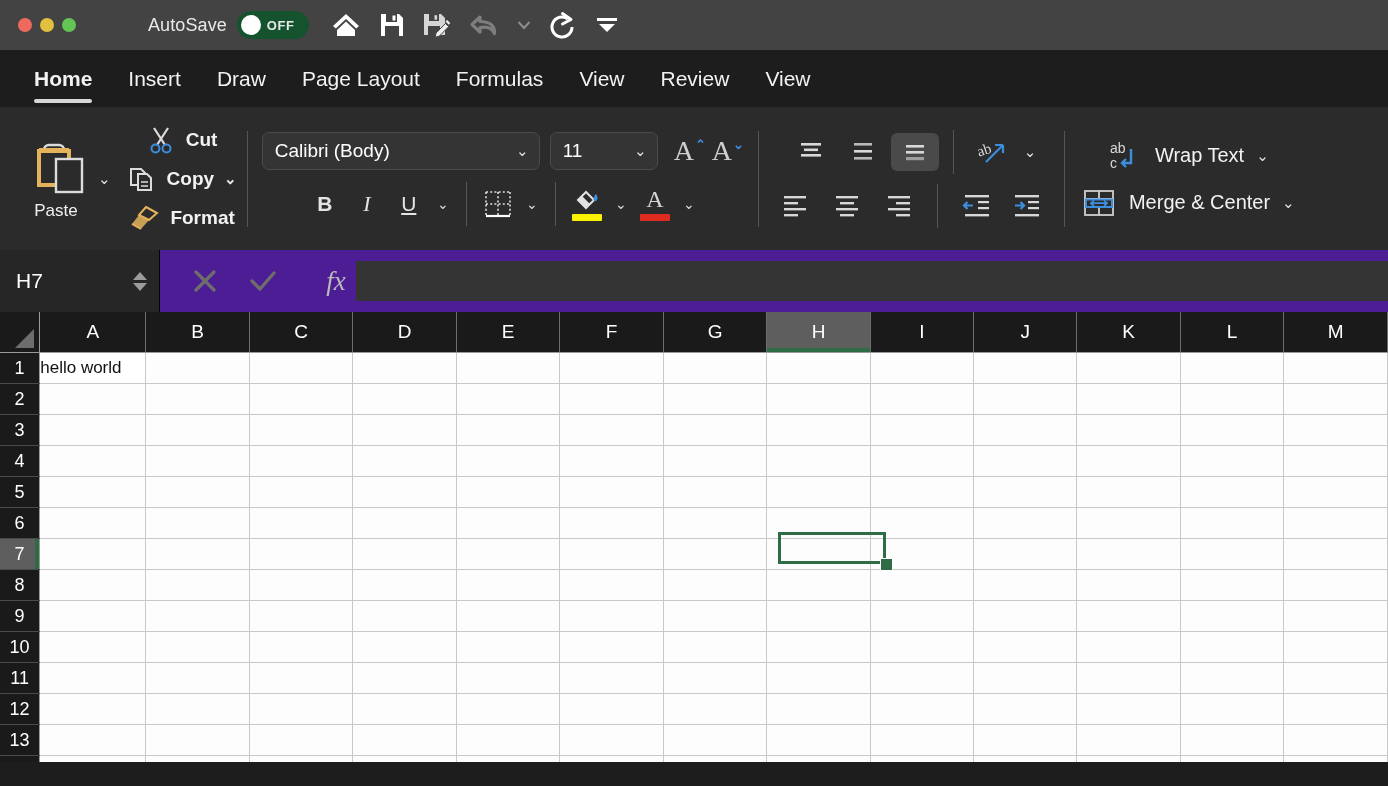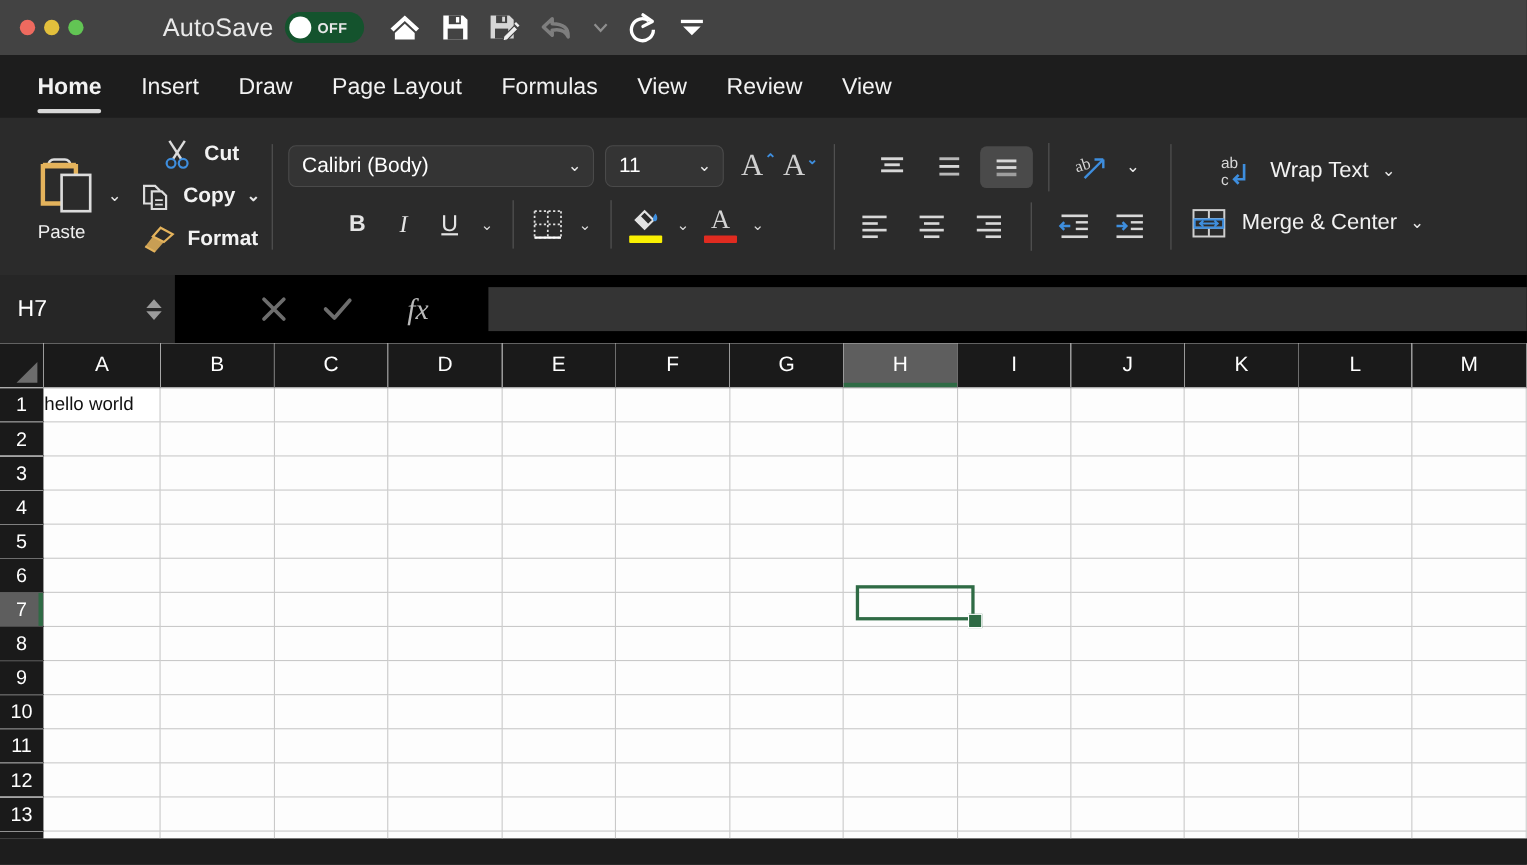--- a/index.html
+++ b/index.html
@@ -21,21 +21,21 @@
     padding: 0 0 0 18px; box-sizing: border-box;
     position: relative;
   }
   .traffic { display: flex; gap: 8px; align-items: center; }
   .light { width: 14px; height: 14px; border-radius: 50%; display:block; }
   .light.red { background: #ee6a5f; }
   .light.yellow { background: #e2bf3c; }
   .light.green { background: #62c554; }
 
   .autosave-group { display: flex; align-items: center; gap: 10px; margin-left: 72px; }
-  .autosave-label { color: #e9e9e9; font-size: 23px; letter-spacing: .1px; }
+  .autosave-label { color: #e9e9e9; font-size: 18px; letter-spacing: .1px; }
   .toggle {
     width: 72px; height: 28px; border-radius: 14px;
     background: #14532d; display: flex; align-items: center;
     padding: 0 4px; box-sizing: border-box; gap: 6px;
   }
   .toggle .knob { width: 20px; height: 20px; border-radius: 50%; background: #fff; flex: 0 0 auto; }
   .toggle .state { color: #e8e8e8; font-size: 13px; font-weight: bold; letter-spacing: .5px; }
 
   .qat { display: flex; align-items: center; gap: 18px; margin-left: 22px; }
   .qat-btn { display: flex; align-items: center; justify-content: center; cursor: default; }
@@ -110,21 +110,21 @@
   .abtn.active { background: #4a4a4a; }
 
   .orient-group { display:flex; align-items:center; gap: 8px; }
 
   
   .wrap-group { display:flex; flex-direction: column; justify-content:center; gap: 14px; padding-left: 16px; }
   .wrap-row { display:flex; align-items:center; gap: 12px; }
   .wrap-row .lbl { color: #f2f2f2; font-size: 20px; white-space: nowrap; }
 
   
-  .formulabar { height: 62px; background: #000000; display:flex; align-items: center; position: relative; gap: 44px; }
+  .formulabar { height: 62px; background: #4c1d95; display:flex; align-items: center; position: relative; }
   .namebox {
     width: 160px; height: 62px; background: #262626;
     display: flex; align-items: center; justify-content: space-between;
     padding: 0 12px 0 16px; box-sizing: border-box;
     border-right: 1px solid #000;
   }
   .namebox .nv { color: #fff; font-size: 21px; }
   .spin { display:flex; flex-direction: column; gap: 3px; }
   .spin .up, .spin .dn { width:0;height:0;border-left:7px solid transparent;border-right:7px solid transparent; }
   .spin .up { border-bottom: 8px solid #9b9b9b; }

